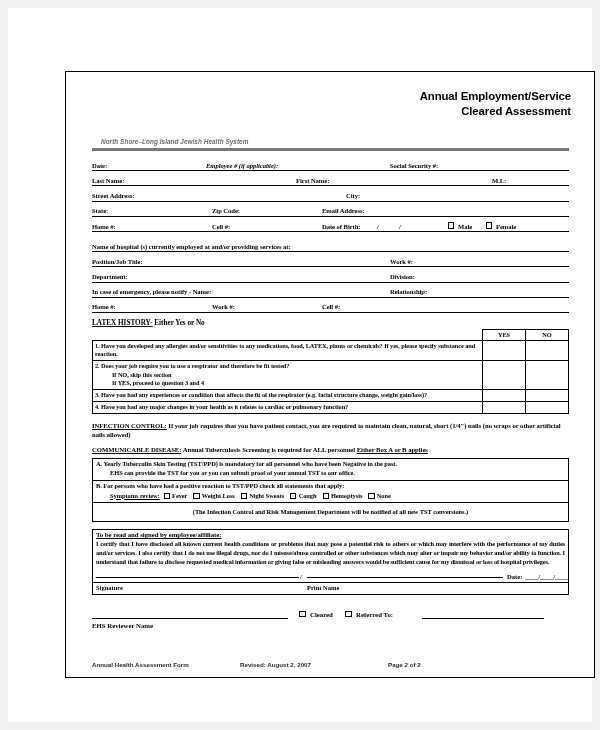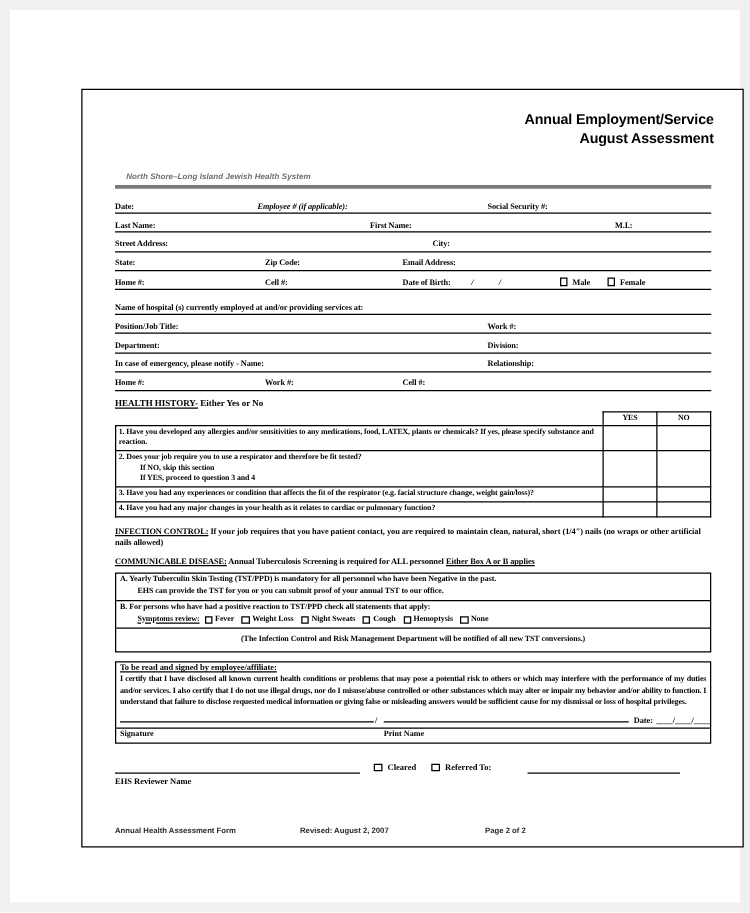--- a/index.html
+++ b/index.html
@@ -280,21 +280,21 @@
 </style>
 </head>
 <body>
 
 <div class="page-canvas">
 <div class="sheet">
 <div class="sheet-inner">
 
   <div class="doc-title">
     <div>Annual Employment/Service</div>
-    <div>August Assessment</div>
+    <div>Cleared Assessment</div>
   </div>
   <div class="org-name">North Shore–Long Island Jewish Health System</div>
   <div class="rule-thick"></div>
 
   <div class="fields">
     <div class="frow">
       <span class="fl" style="left:0">Date:</span>
       <span class="fl ital" style="left:114px">Employee # (if applicable):</span>
       <span class="fl" style="left:298px">Social Security #:</span>
     </div>
@@ -340,21 +340,21 @@
       <span class="fl" style="left:298px">Relationship:</span>
     </div>
     <div class="frow">
       <span class="fl" style="left:0">Home #:</span>
       <span class="fl" style="left:120px">Work #:</span>
       <span class="fl" style="left:230px">Cell #:</span>
     </div>
   </div>
 
   <div class="sec-head">
-    <u>HEALTH HISTORY-</u><span> Either Yes or No</span>
+    <u>LATEX HISTORY-</u><span> Either Yes or No</span>
   </div>
 
   <table class="hh-table">
     <tbody>
             <tr>
       <td class="hh-q hh-head-blank"></td>
       <th class="col-yn">YES</th>
       <th class="col-yn">NO</th>
     </tr>
     <tr>

